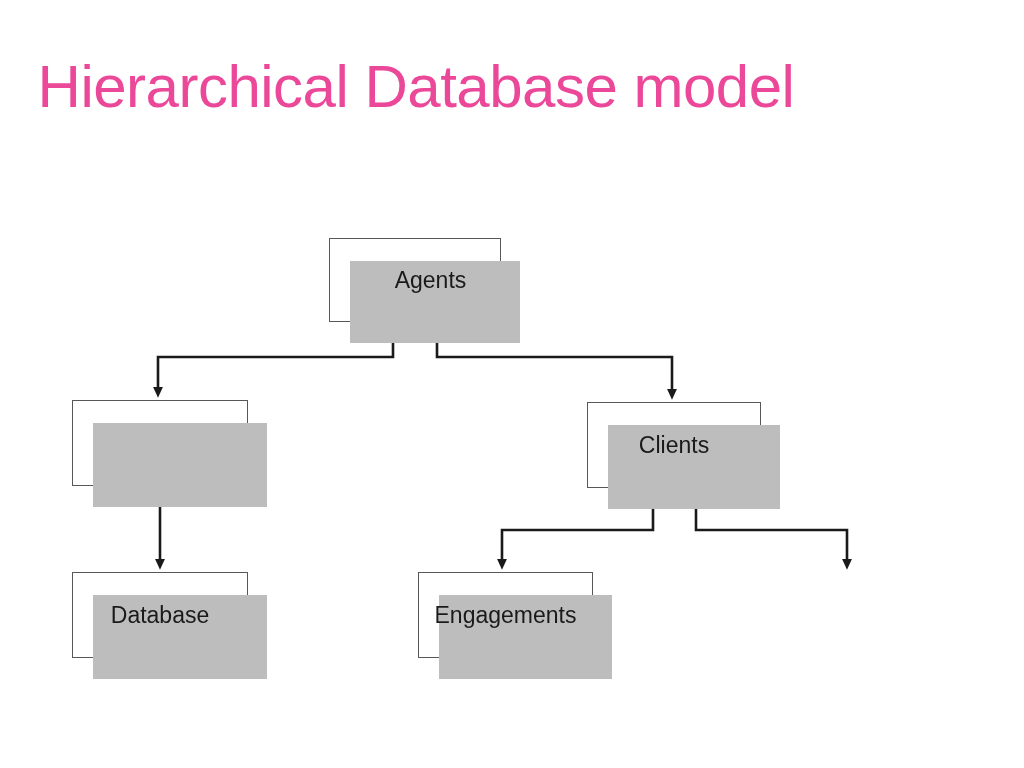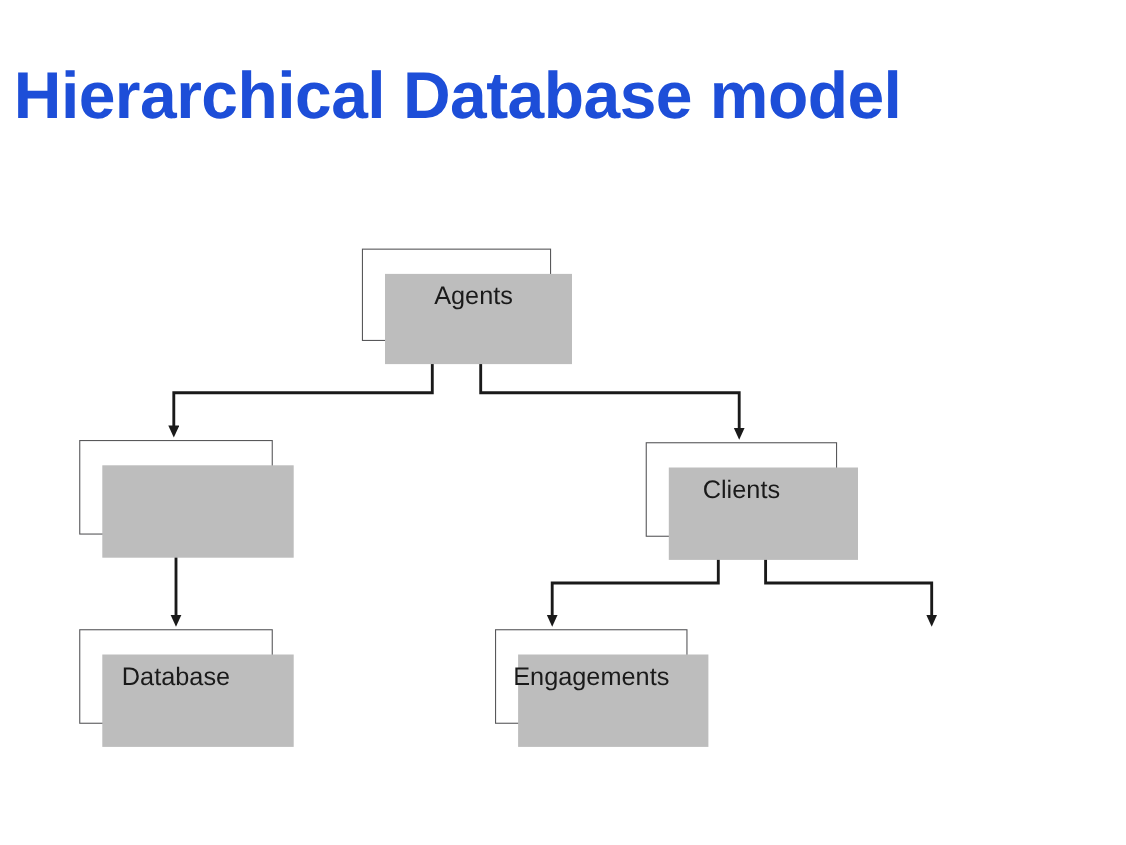--- a/index.html
+++ b/index.html
@@ -24,23 +24,23 @@
 
   
   #slide-title {
     position: absolute;
     left: 0;
     top: 52px;
     width: 832px;
     text-align: center;
     font-size: 60px;
     line-height: 70px;
-    font-weight: 700;
+    font-weight: 400;
     letter-spacing: -0.5px;
-    color: #1d4ed8;
+    color: #ec4899;
     white-space: nowrap;
   }
 
   
   #diagram {
     position: absolute;
     left: 0;
     top: 0;
     width: 1024px;
     height: 768px;
@@ -79,25 +79,25 @@
     z-index: 1;
     font-size: 23px;
     line-height: 26px;
     font-weight: 400;
     color: #1a1a1a;
     white-space: nowrap;
     text-align: center;
   }
 
   
-  #box-agents       { left: 329px; top: 226px; width: 172px; height: 84px; padding-left: 31px; }
+  #box-agents       { left: 329px; top: 238px; width: 172px; height: 84px; padding-left: 31px; }
   #box-entertainers { left: 72px;  top: 400px; width: 176px; height: 86px; }
   #box-clients      { left: 587px; top: 402px; width: 174px; height: 86px; }
   #box-schedule     { left: 72px;  top: 572px; width: 176px; height: 86px; }
-  #box-engagements  { left: 418px; top: 572px; width: 175px; height: 86px; margin-left: 32px; }
+  #box-engagements  { left: 418px; top: 572px; width: 175px; height: 86px; }
   #box-payments     { left: 763px; top: 572px; width: 175px; height: 86px; }
 </style>
 </head>
 <body>
 
 <div id="slide">
 
   <div id="slide-title">Hierarchical Database model</div>
 
   <div id="diagram">

